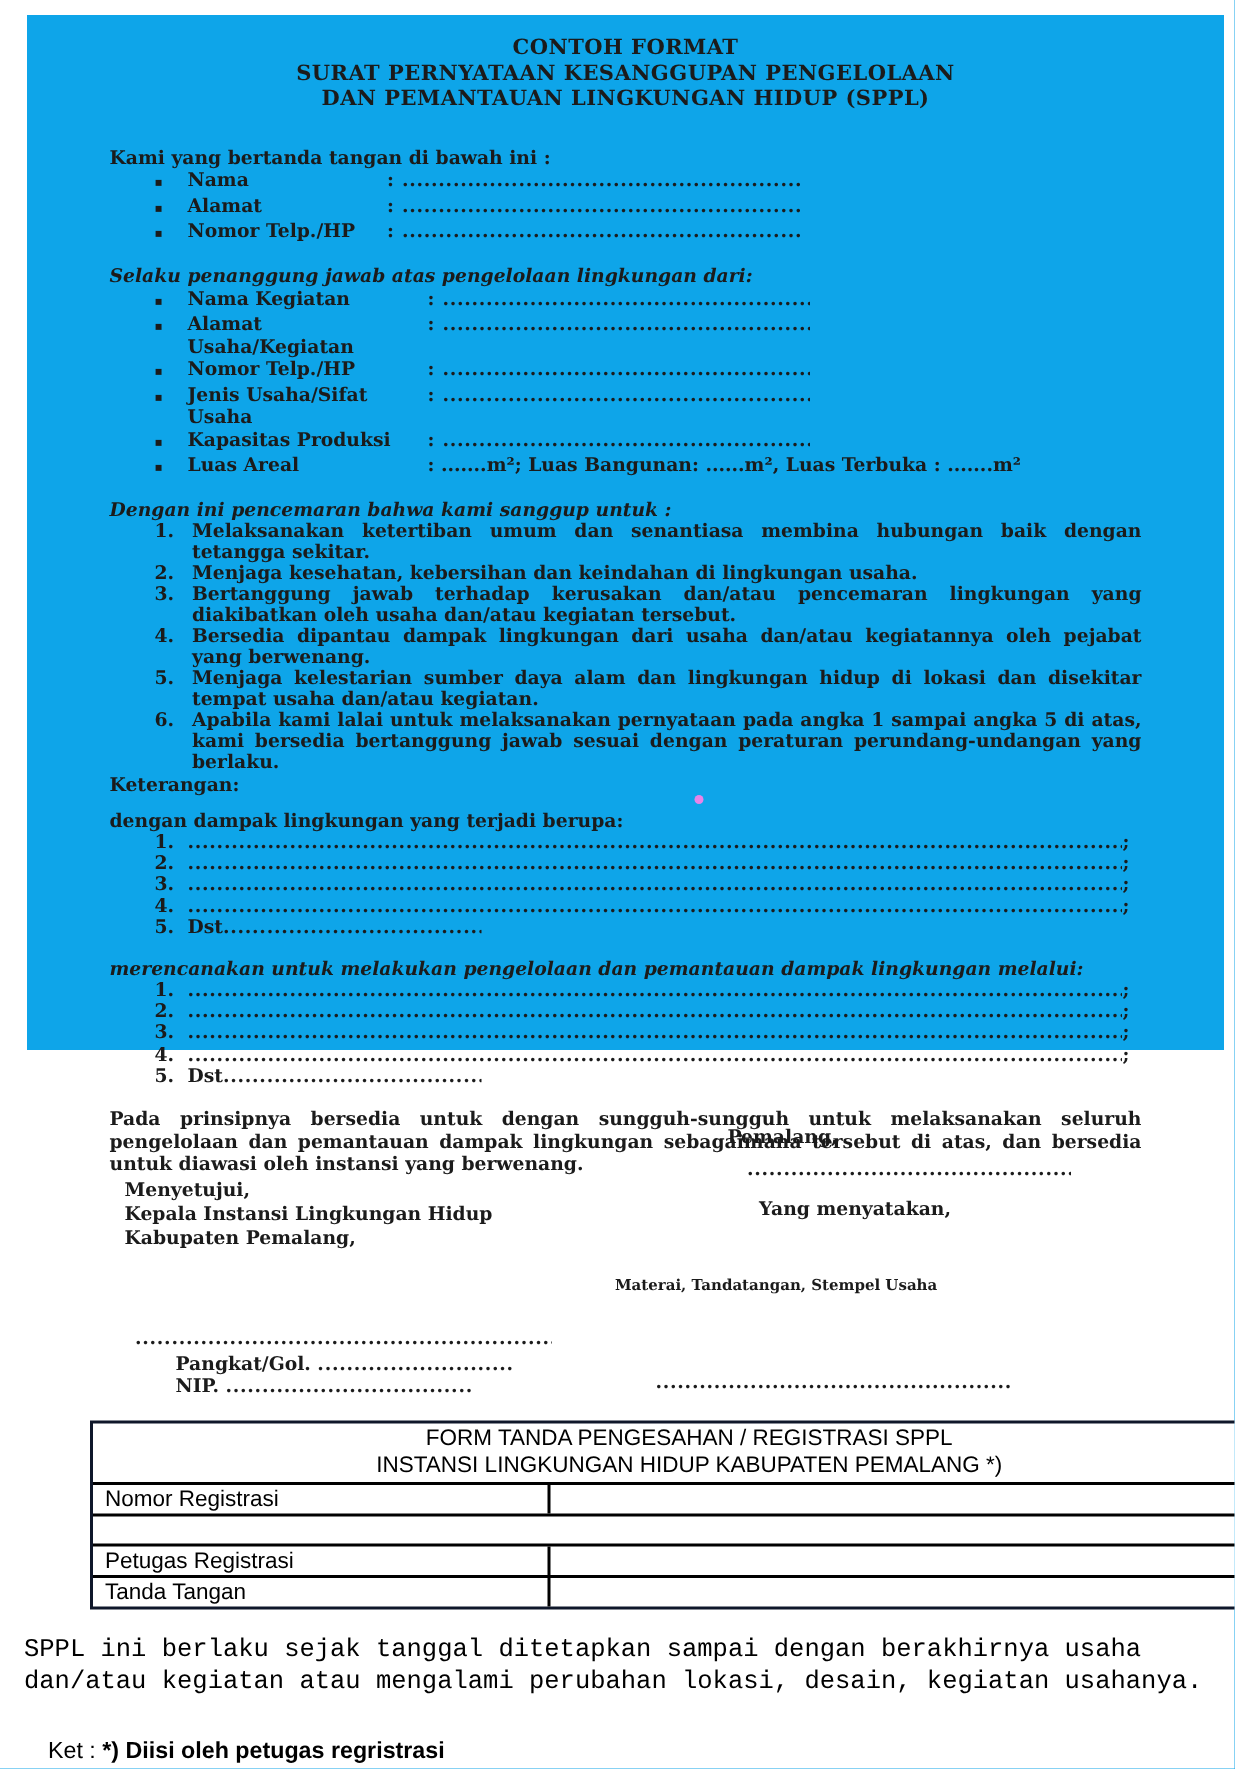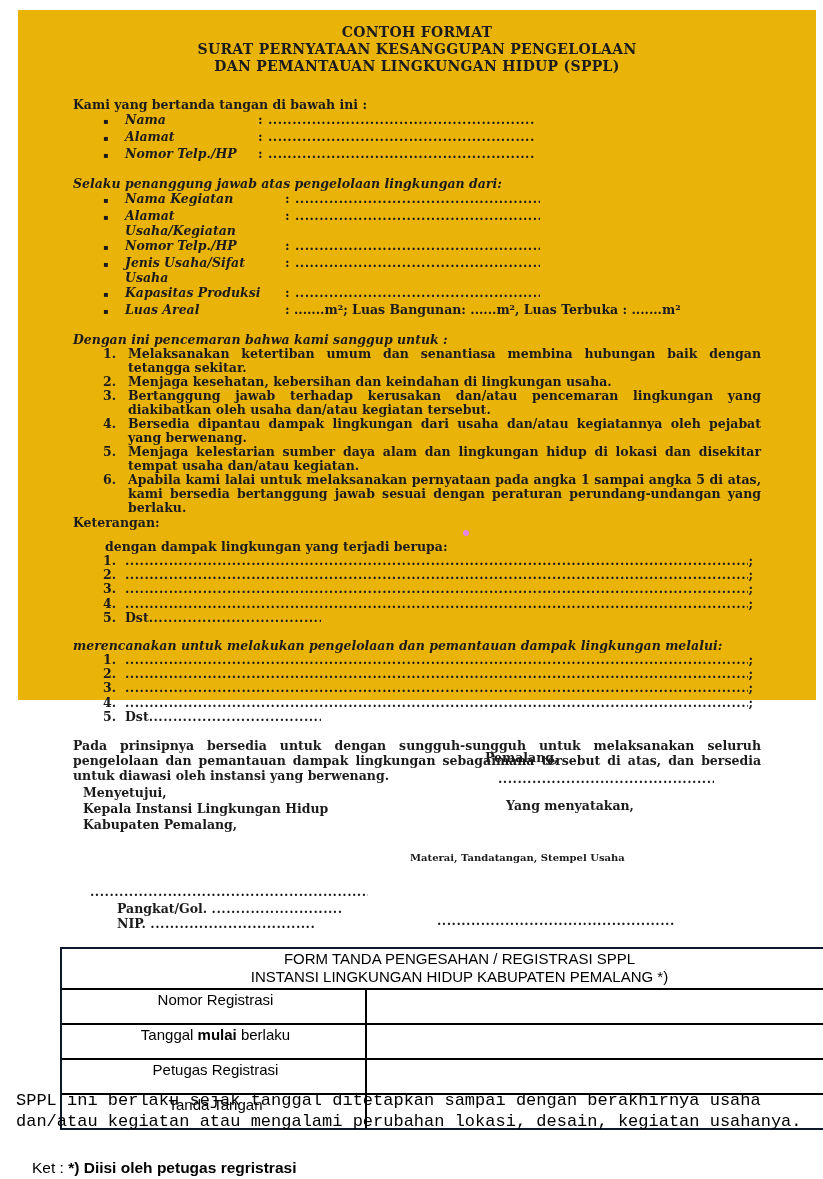--- a/index.html
+++ b/index.html
@@ -3,32 +3,32 @@
 <meta charset="utf-8">
 <style>
   html,body{margin:0;padding:0;}
   body{
     width:823px;height:1179px;position:relative;background:#ffffff;
     font-family:"DejaVu Serif",serif;overflow:hidden;
   }
   
   .scan{
     position:absolute;left:18px;top:10px;width:798px;height:690px;
-    background:#eab308;color:#1b1b1b;font-weight:700;
+    background:#0ea5e9;color:#1b1b1b;font-weight:700;
     font-size:12.5px;line-height:15px;
     padding:14px 55px 0 55px;box-sizing:border-box;
   }
   .doc-title{text-align:center;font-size:14px;line-height:17px;letter-spacing:.3px;margin-bottom:22px;}
   .ln{margin:0;}
   .mt{margin-top:13px;font-style:italic;}
-  .mt8{margin-top:9px;margin-left:32px;}
+  .mt8{margin-top:9px;}
   
   .frow{display:flex;margin-left:30px;align-items:baseline;}
   .frow .bullet{width:22px;font-size:8px;flex:none;}
-  .frow .flabel{width:133px;flex:none;font-style:italic;}
+  .frow .flabel{width:133px;flex:none;}
   .b2 .flabel{width:160px;}
   .leader{overflow:hidden;white-space:nowrap;letter-spacing:.5px;flex:none;}
   .w277{width:277px;}
   .w255{width:255px;}
   .fvalue{white-space:nowrap;}
   
   .num-item{display:flex;margin-left:30px;line-height:14px;}
   .num-item .num{width:25px;flex:none;}
   .num-item .txt{flex:1;text-align:justify;}
   .ketr{margin:0;line-height:15px;}
@@ -57,21 +57,21 @@
   .pink-dot{position:absolute;left:463px;top:530px;width:6px;height:6px;border-radius:50%;background:#e884e8;}
   
   .reg-table{
     position:absolute;left:16px;top:947px;width:799px;box-sizing:border-box;
     border:2px solid #0f172a;background:#fff;color:#000;
     font-family:"Liberation Sans",sans-serif;font-size:15px;margin-left:44px;
   }
   .reg-header{text-align:center;line-height:18px;padding:1px 0 2px 0;border-bottom:2px solid #000;}
   .reg-row{display:grid;grid-template-columns:305px 1fr;border-bottom:2px solid #000;}
   .reg-row:last-child{border-bottom:none;}
-  .reg-row .cell-label{padding:1px 4px 14px 8px;border-right:2px solid #000;min-height:18px;text-align:center;}
+  .reg-row .cell-label{padding:1px 4px 0 8px;border-right:2px solid #000;min-height:18px;}
   .reg-row .cell-value{min-height:18px;}
   .blab{font-weight:700;}
   
   .footer-p{
     position:absolute;left:16px;top:1090px;width:788px;margin:0;color:#000;
     font-family:Liberation Mono, monospace;font-size:17px;line-height:21px;
   }
   .footer-ket{
     position:absolute;left:16px;top:1143px;margin:16px;color:#000;
     font-family:"Liberation Sans",sans-serif;font-size:15.5px;
@@ -250,21 +250,20 @@
 <div class="reg-table">
   <div class="reg-header">
     <div>FORM TANDA PENGESAHAN / REGISTRASI SPPL</div>
     <div>INSTANSI LINGKUNGAN HIDUP KABUPATEN PEMALANG *)</div>
   </div>
   <div class="reg-row">
     <div class="cell-label">Nomor Registrasi</div>
     <div class="cell-value"></div>
   </div>
   <div class="reg-row">
-    <div class="cell-label"><span>Tanggal </span><span class="blab">mulai</span><span> berlaku</span></div>
     <div class="cell-value"></div>
   </div>
   <div class="reg-row">
     <div class="cell-label">Petugas Registrasi</div>
     <div class="cell-value"></div>
   </div>
   <div class="reg-row">
     <div class="cell-label">Tanda Tangan</div>
     <div class="cell-value"></div>
   </div>

